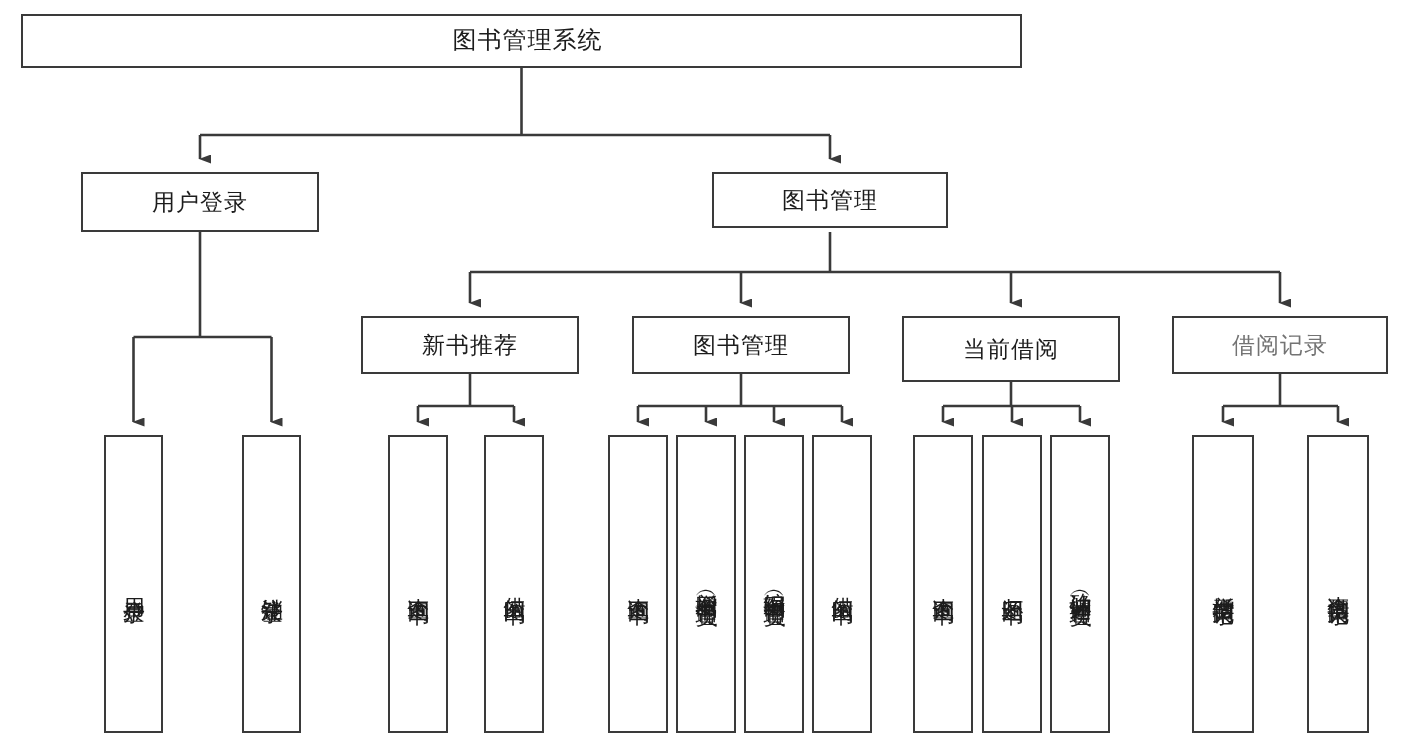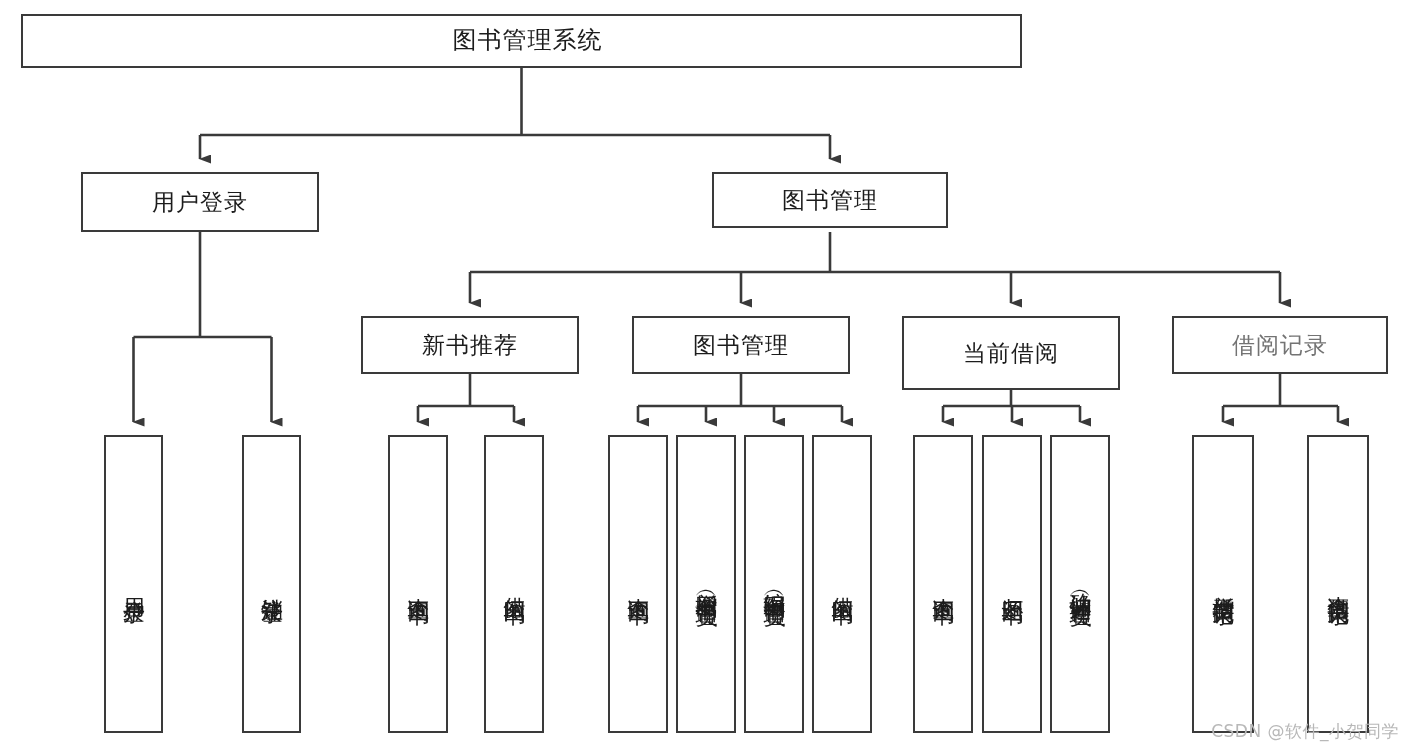--- a/index.html
+++ b/index.html
@@ -126,21 +126,21 @@
       </div>
       <div class="node horiz" style="left: 712px; top: 172px; width: 236px; height: 56px; border-color: rgb(58, 58, 58); background: rgb(255, 255, 255); color: rgb(28, 28, 28);">
         <span class="label">图书管理</span>
       </div>
       <div class="node horiz" style="left: 361px; top: 316px; width: 218px; height: 58px; border-color: rgb(58, 58, 58); background: rgb(255, 255, 255); color: rgb(28, 28, 28);">
         <span class="label">新书推荐</span>
       </div>
       <div class="node horiz" style="left: 632px; top: 316px; width: 218px; height: 58px; border-color: rgb(58, 58, 58); background: rgb(255, 255, 255); color: rgb(28, 28, 28);">
         <span class="label">图书管理</span>
       </div>
-      <div class="node horiz" style="left: 902px; top: 316px; width: 218px; height: 74px; border-color: rgb(58, 58, 58); background: rgb(255, 255, 255); color: rgb(28, 28, 28);">
+      <div class="node horiz" style="left: 902px; top: 316px; width: 218px; height: 66px; border-color: rgb(58, 58, 58); background: rgb(255, 255, 255); color: rgb(28, 28, 28);">
         <span class="label">当前借阅</span>
       </div>
       <div class="node horiz" style="left: 1172px; top: 316px; width: 216px; height: 58px; border-color: rgb(58, 58, 58); background: rgb(255, 255, 255); color: #737373;">
         <span class="label">借阅记录</span>
       </div>
       <div class="node vert" style="left: 104px; top: 435px; width: 59px; height: 298px; border-color: rgb(58, 58, 58); background: rgb(255, 255, 255); color: rgb(28, 28, 28);">
         <span class="label">用户登录</span>
       </div>
       <div class="node vert" style="left: 242px; top: 435px; width: 59px; height: 298px; border-color: rgb(58, 58, 58); background: rgb(255, 255, 255); color: rgb(28, 28, 28);">
         <span class="label">注销登录</span>
@@ -173,14 +173,13 @@
         <span class="label">确认归还（管理员）</span>
       </div>
       <div class="node vert" style="left: 1192px; top: 435px; width: 62px; height: 298px; border-color: rgb(58, 58, 58); background: rgb(255, 255, 255); color: rgb(28, 28, 28);">
         <span class="label">新增借阅记录</span>
       </div>
       <div class="node vert" style="left: 1307px; top: 435px; width: 62px; height: 298px; border-color: rgb(58, 58, 58); background: rgb(255, 255, 255); color: rgb(28, 28, 28);">
         <span class="label">查询借阅记录</span>
       </div>
     </div>
 
-  <div id="watermark">CSDN @软件_小贺同学</div>
 </div>
 
 </body></html>

